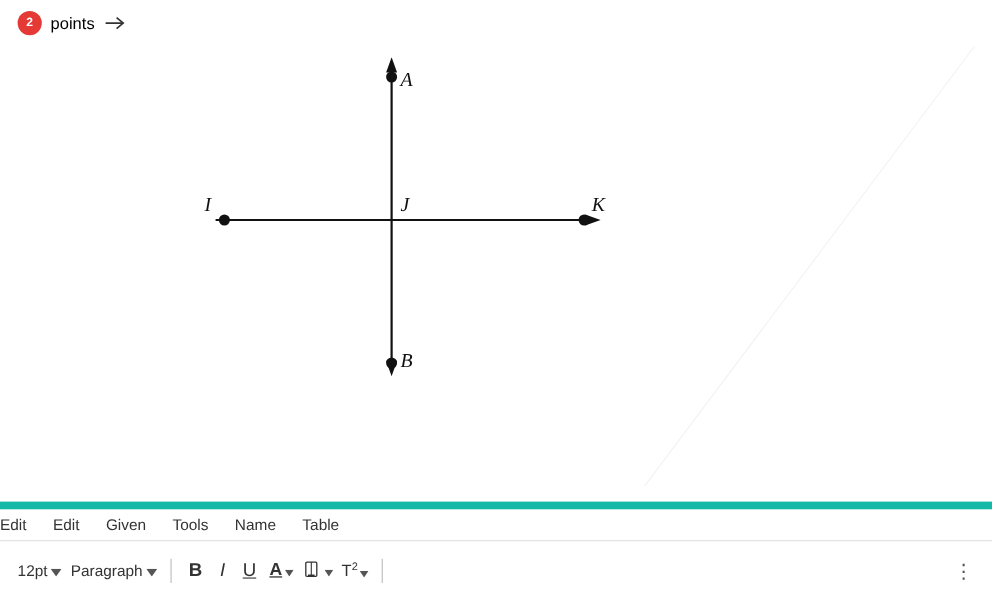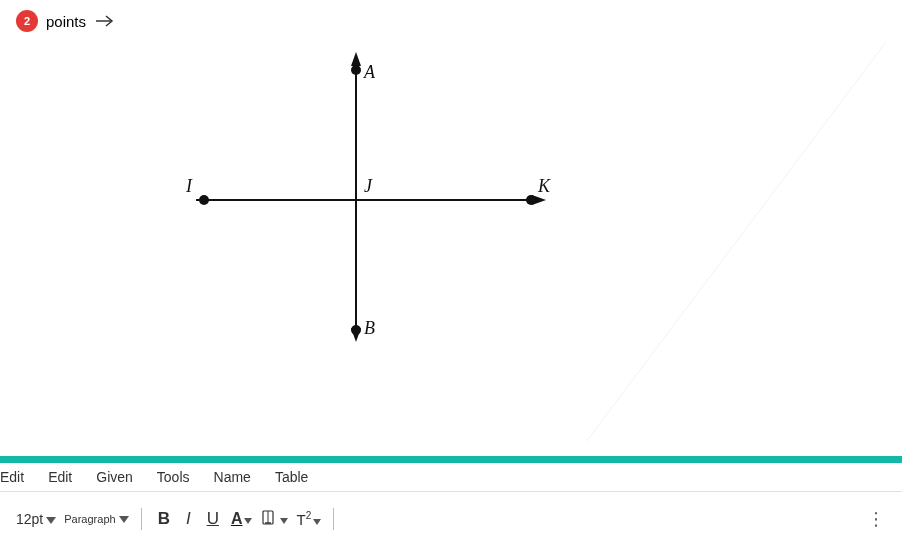--- a/index.html
+++ b/index.html
@@ -114,21 +114,21 @@
       gap: 3px;
       cursor: pointer;
       font-size: 14px;
     }
 
     .paragraph-select {
       display: flex;
       align-items: center;
       gap: 3px;
       cursor: pointer;
-      font-size: 11px;
+      font-size: 14px;
     }
 
     .divider {
       width: 1px;
       height: 22px;
       background: #bbb;
       margin: 0 4px;
     }
 
     .fmt-btn {

